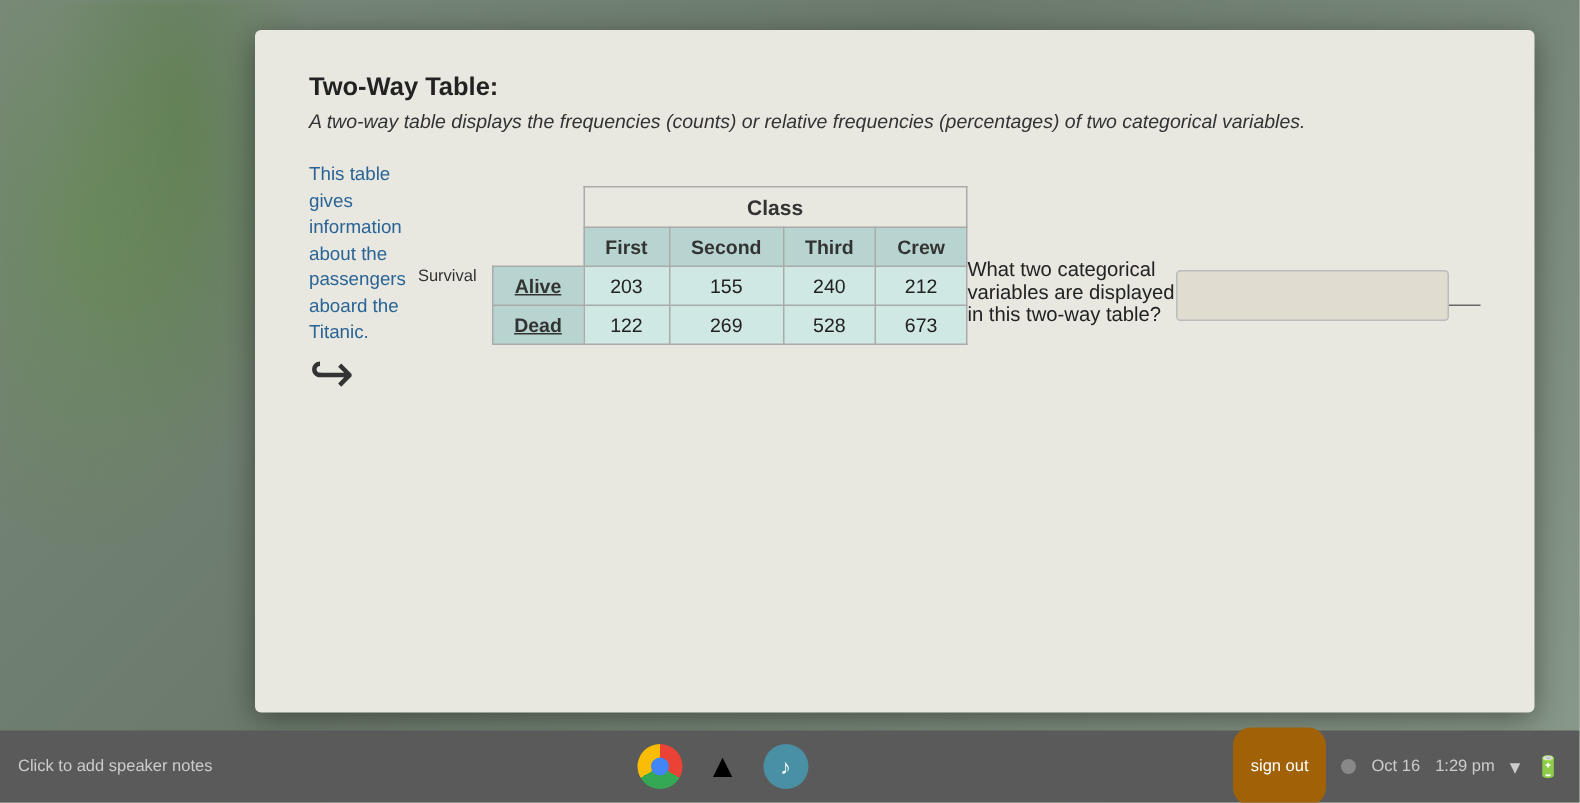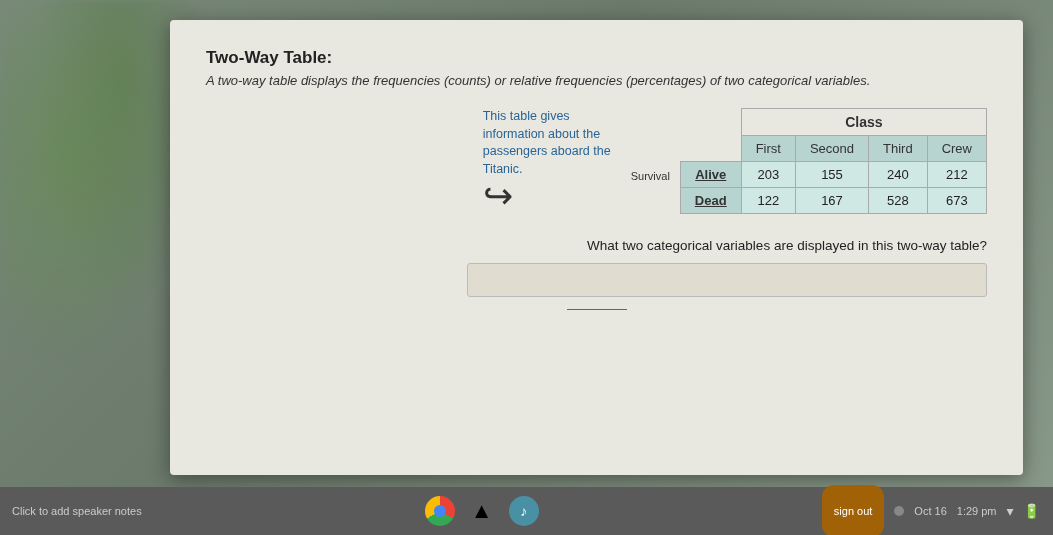--- a/index.html
+++ b/index.html
@@ -54,22 +54,22 @@
     .slide-subtitle {
       font-size: 13px;
       color: #333;
       line-height: 1.4;
       margin-bottom: 18px;
       font-style: italic;
     }
 
     .content-area {
       display: flex;
-      flex-direction: column;
-      align-items: flex-end;
+      flex-direction: row;
+      align-items: center;
     }
 
     .table-section {
       display: flex;
       align-items: flex-start;
       gap: 0px;
       margin-bottom: 20px;
     }
 
     .table-description {
@@ -103,20 +103,21 @@
       font-size: 11px;
       color: #333;
       font-weight: normal;
       margin-top: 30px;
       margin-right: 4px;
     }
 
     .two-way-table {
       border-collapse: collapse;
       font-size: 13px;
+      margin-top: 16px;
     }
 
     .class-header-row th {
       text-align: center;
       font-weight: bold;
       color: #333;
       padding: 2px 8px;
     }
 
     .class-main-header {
@@ -129,21 +130,21 @@
 
     .two-way-table th,
     .two-way-table td {
       border: 1px solid #aaa;
       padding: 5px 14px;
       text-align: center;
     }
 
     .two-way-table .header-cell {
       background: #b8d4d0;
-      font-weight: normal;
+      font-weight: bold;
       color: #333;
     }
 
     .two-way-table .row-label {
       background: #b8d4d0;
       font-weight: bold;
       color: #333;
       text-decoration: underline;
     }
 
@@ -314,21 +315,21 @@
               <tr>
                 <td class="row-label">Alive</td>
                 <td class="data-cell">203</td>
                 <td class="data-cell">155</td>
                 <td class="data-cell">240</td>
                 <td class="data-cell">212</td>
               </tr>
               <tr>
                 <td class="row-label">Dead</td>
                 <td class="data-cell">122</td>
-                <td class="data-cell">167</td>
+                <td class="data-cell">269</td>
                 <td class="data-cell">528</td>
                 <td class="data-cell">673</td>
               </tr>
             </tbody>
           </table>
         </div>
       </div>
     </div>
 
     <div class="question-text">What two categorical variables are displayed in this two-way table?</div>

